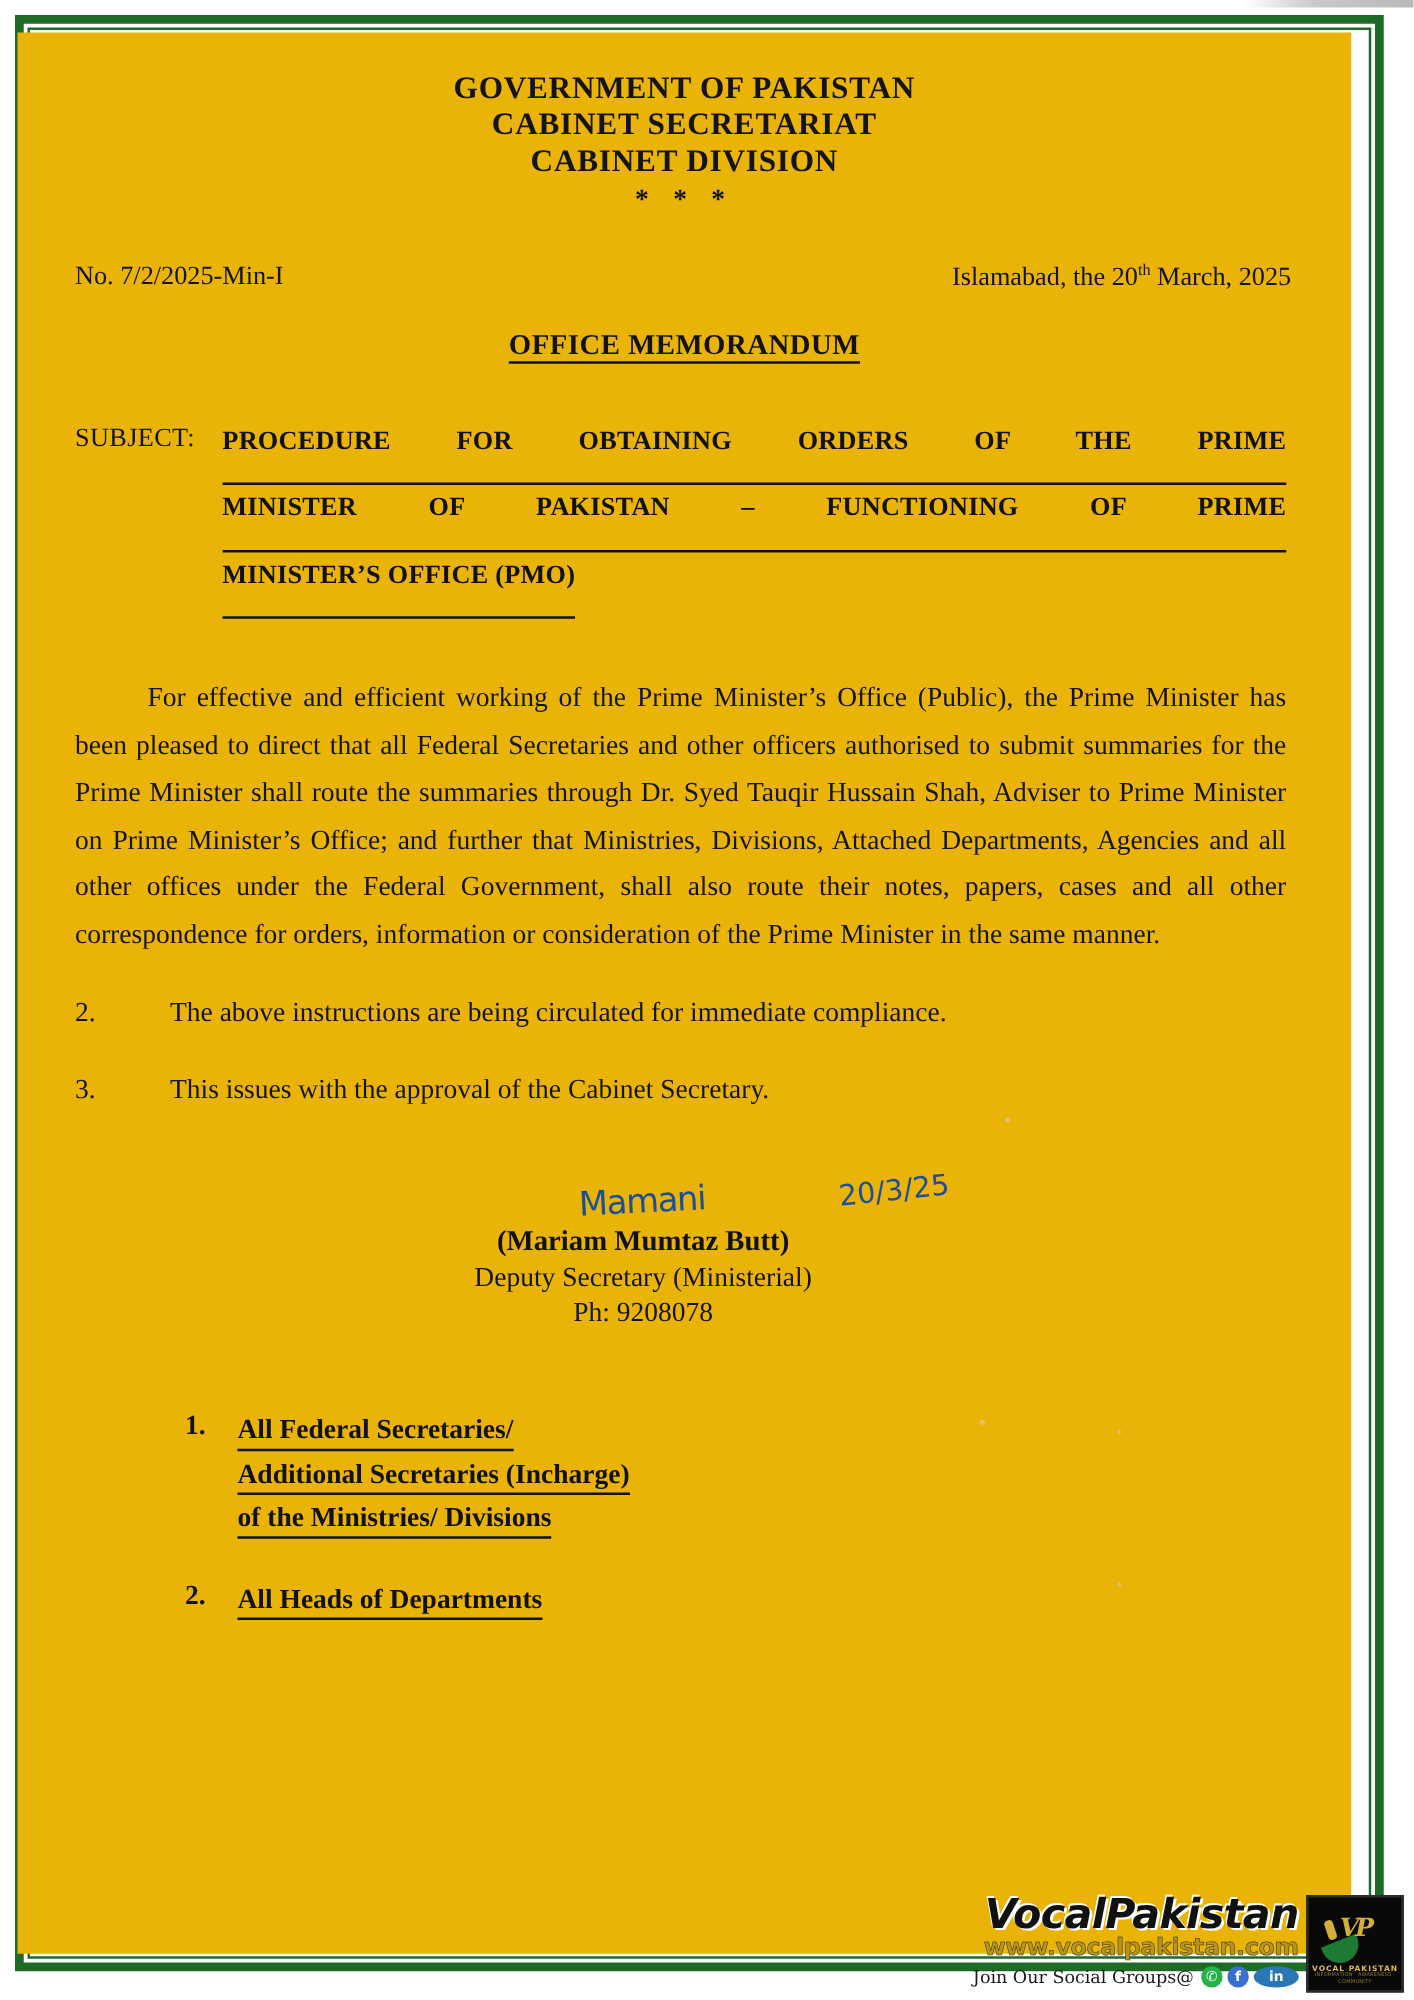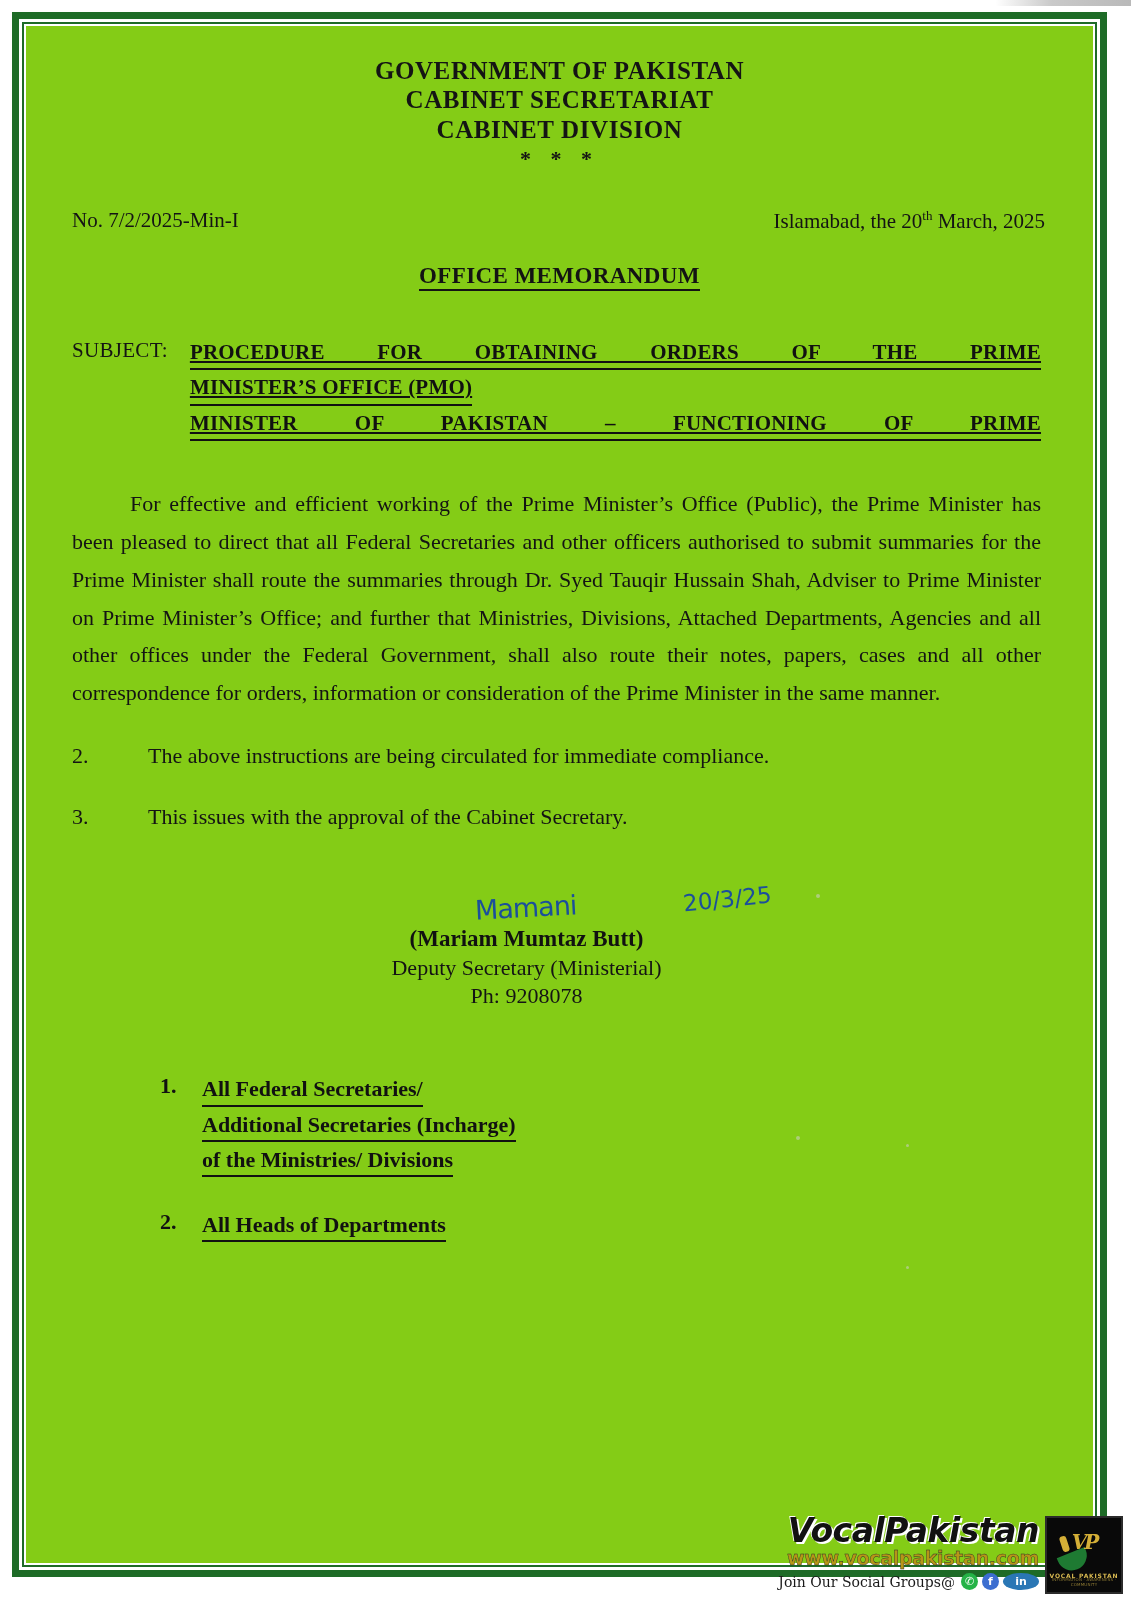--- a/index.html
+++ b/index.html
@@ -41,24 +41,24 @@
     position: absolute;
     top: 22px; left: 22px;
     width: 1075px;
     height: 1545px;
     border: 2px solid #1e6b27;
     box-sizing: border-box;
   }
 
   .sheet {
     position: absolute;
-    top: 26px; left: 26px;
+    top: 26px; left: 14px;
     width: 1067px;
     height: 1537px;
-    background: #84cc16;
+    background: #eab308;
     box-sizing: border-box;
     overflow: hidden;
   }
 
   
   .letterhead {
     text-align: center;
     padding-top: 30px;
     font-family: "Liberation Serif", "DejaVu Serif", serif;
   }
@@ -125,23 +125,22 @@
     margin-left: 22px;
     font-size: 21px;
     font-weight: bold;
     line-height: 1.45;
     letter-spacing: 0.2px;
     color: #111111;
   }
   .subject-text .sline {
     display: block;
     border-bottom: 2px solid #111111;
-    padding-bottom: 1px;
+    padding-bottom: 19px;
     margin-bottom: 2px;
-    text-decoration: underline;
   }
   .subject-text .sline.just {
     text-align: justify;
     text-align-last: justify;
   }
   .subject-text .sline.last {
     display: inline-block;
     text-align: left;
   }
 
@@ -419,22 +418,22 @@
       <div class="refno">No. 7/2/2025-Min-I</div>
       <div class="date"><span>Islamabad, the 20</span><sup>th</sup><span> March, 2025</span></div>
     </div>
 
     <div class="om-title"><span>OFFICE MEMORANDUM</span></div>
 
     <div class="subject-block">
       <div class="subject-label">SUBJECT:</div>
       <div class="subject-text">
         <span class="sline just">PROCEDURE FOR OBTAINING ORDERS OF THE PRIME</span>
+        <span class="sline just">MINISTER OF PAKISTAN – FUNCTIONING OF PRIME</span>
         <span class="sline last">MINISTER’S OFFICE (PMO)</span>
-        <span class="sline just">MINISTER OF PAKISTAN – FUNCTIONING OF PRIME</span>
       </div>
     </div>
 
     <div class="body-block">
       <div class="para first">For effective and efficient working of the Prime Minister’s Office (Public), the Prime Minister has been pleased to direct that all Federal Secretaries and other officers authorised to submit summaries for the Prime Minister shall route the summaries through Dr. Syed Tauqir Hussain Shah, Adviser to Prime Minister on Prime Minister’s Office; and further that Ministries, Divisions, Attached Departments, Agencies and all other offices under the Federal Government, shall also route their notes, papers, cases and all other correspondence for orders, information or consideration of the Prime Minister in the same manner.</div>
 
       <div class="numbered">
         <div class="num">2.</div>
         <div class="txt">The above instructions are being circulated for immediate compliance.</div>
       </div>

